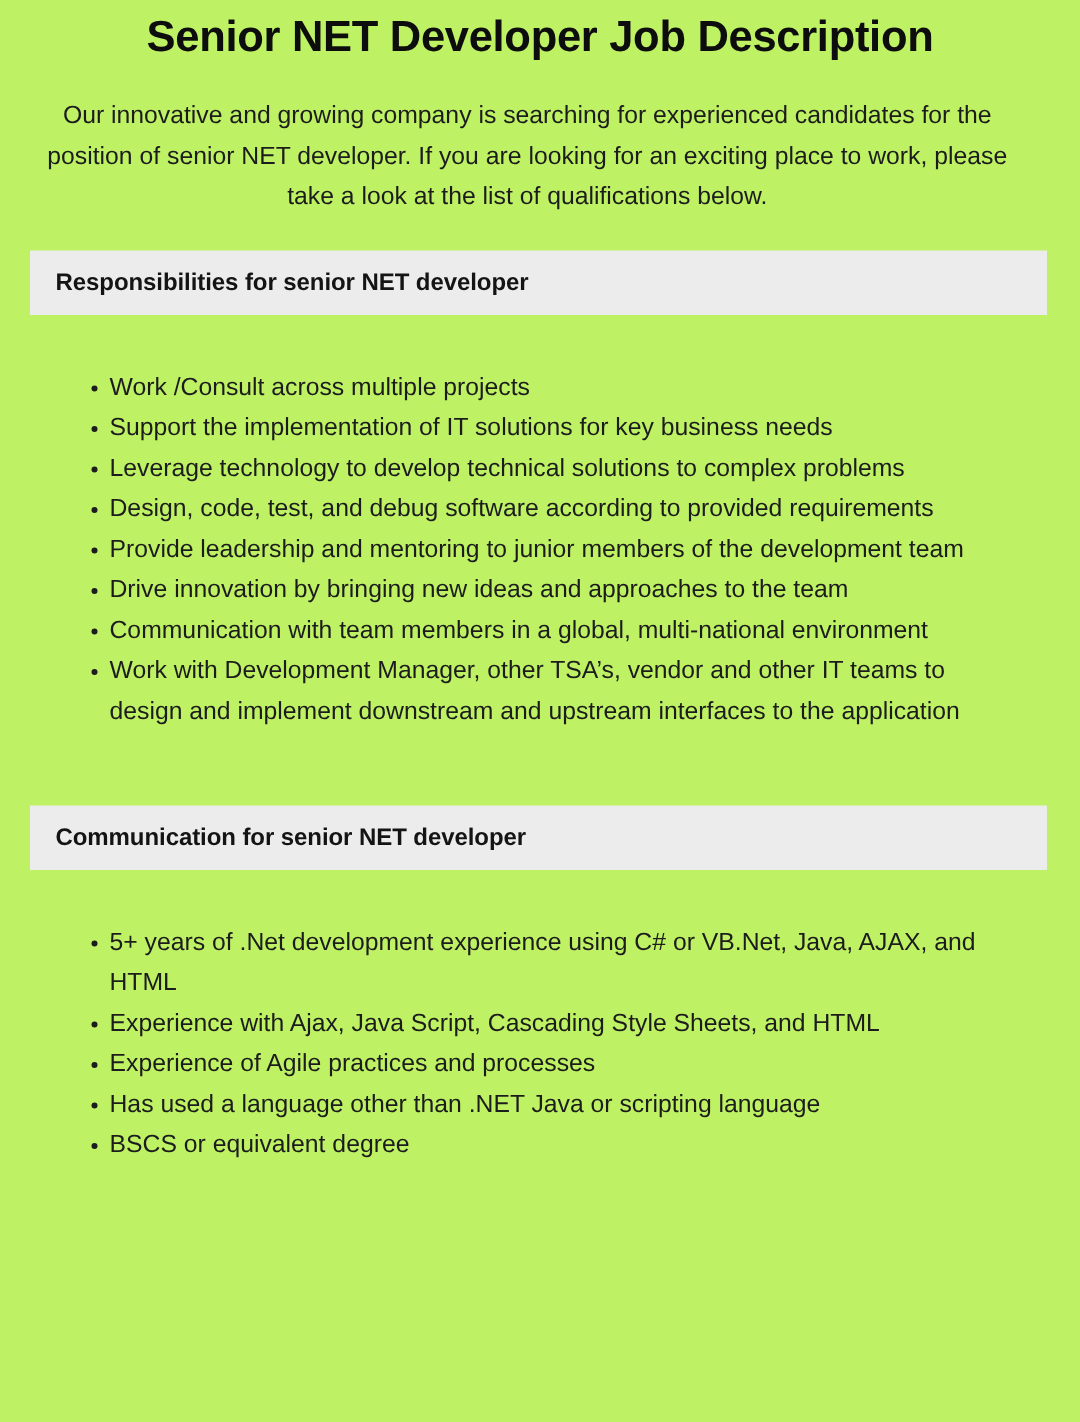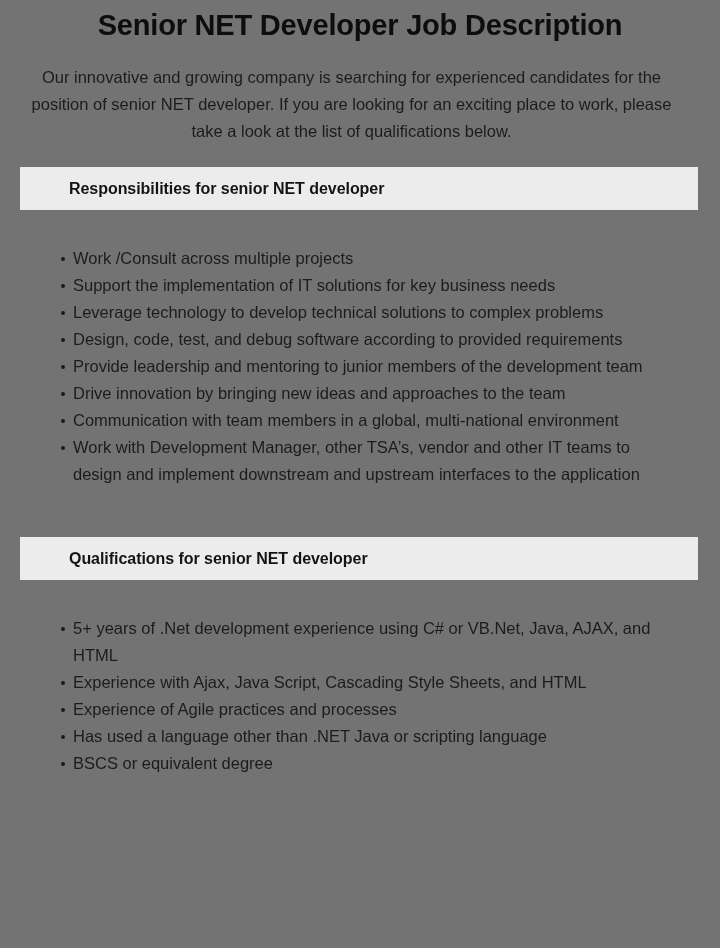--- a/index.html
+++ b/index.html
@@ -13,21 +13,21 @@
     width: 720px;
     height: 948px;
     font-family: "Liberation Sans", sans-serif;
     color: #1a1a1a;
     overflow: hidden;
   }
   .page {
     width: 720px;
     height: 948px;
     position: relative;
-    background: #737373;
+    background: #bef264;
     padding: 0;
   }
 
   
   .doc-title {
     margin: 0;
     padding: 6px 20px 0 20px;
     font-size: 29px;
     line-height: 38px;
     font-weight: bold;
@@ -54,21 +54,20 @@
     display: flex;
     align-items: center;
     padding: 0 0 0 17px;
   }
   .section-bar-title {
     font-size: 16px;
     font-weight: bold;
     line-height: 20px;
     color: #141414;
     letter-spacing: -0.05px;
-    margin-left: 32px;
   }
 
   
   .bullet-list {
     margin: 16px;
     padding: 19px 25px 0 57px;
     list-style: none;
   }
   .bullet-item {
     position: relative;
@@ -113,21 +112,21 @@
       <li class="bullet-item">Drive innovation by bringing new ideas and approaches to the team</li>
       <li class="bullet-item">Communication with team members in a global, multi-national environment</li>
       <li class="bullet-item">Work with Development Manager, other TSA’s, vendor and other IT teams to design and implement downstream and upstream interfaces to the application</li>
     </ul>
   </div>
 
   <div class="section-gap"></div>
 
   <div class="section">
     <div class="section-bar">
-      <span class="section-bar-title">Qualifications for senior NET developer</span>
+      <span class="section-bar-title">Communication for senior NET developer</span>
     </div>
     <ul class="bullet-list">
       <li class="bullet-item">5+ years of .Net development experience using C# or VB.Net, Java, AJAX, and HTML</li>
       <li class="bullet-item">Experience with Ajax, Java Script, Cascading Style Sheets, and HTML</li>
       <li class="bullet-item">Experience of Agile practices and processes</li>
       <li class="bullet-item">Has used a language other than .NET Java or scripting language</li>
       <li class="bullet-item">BSCS or equivalent degree</li>
     </ul>
   </div>
 

